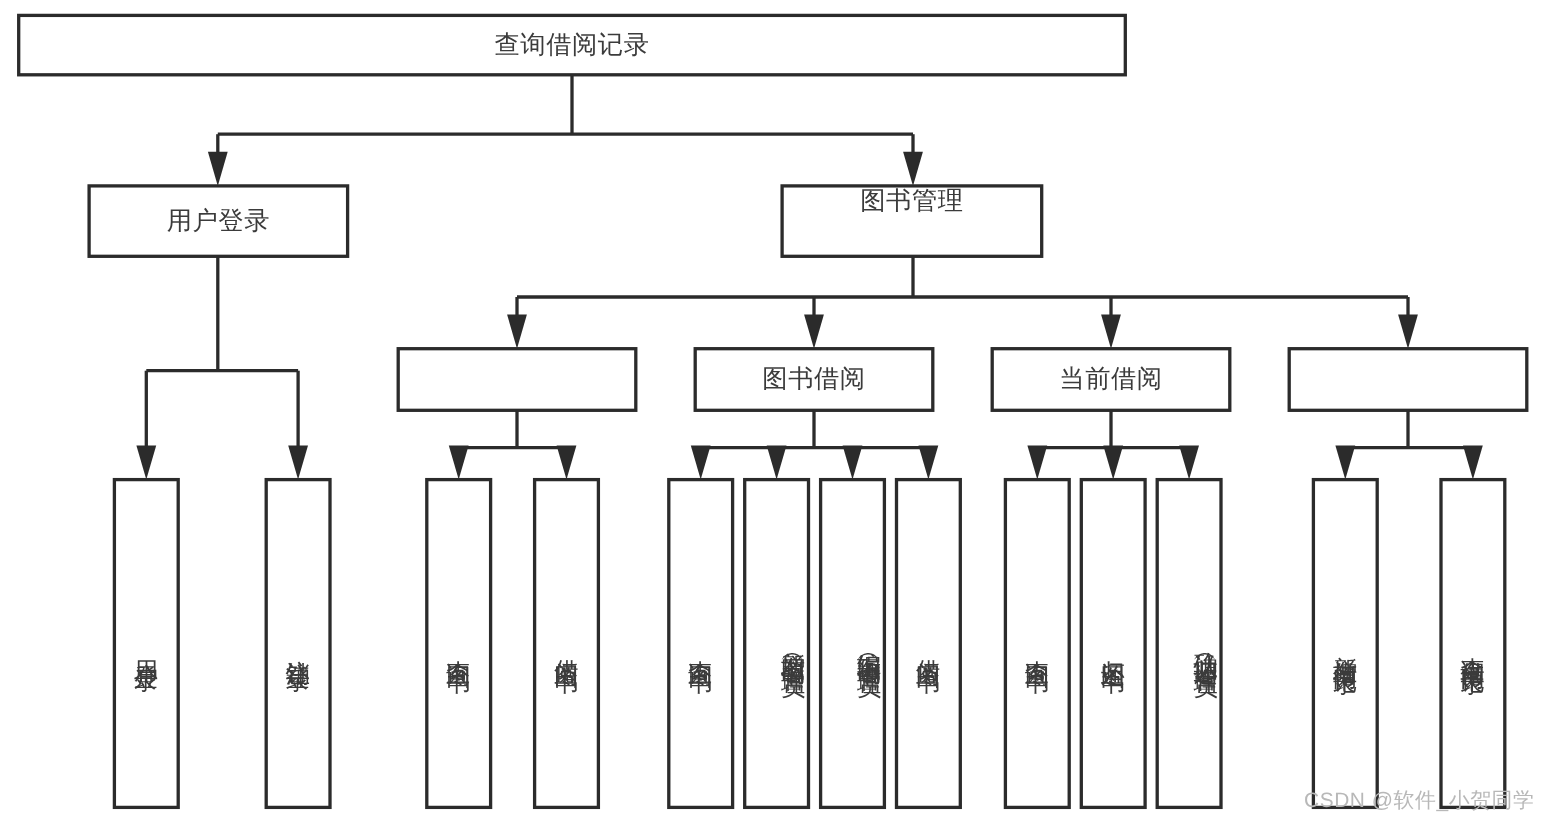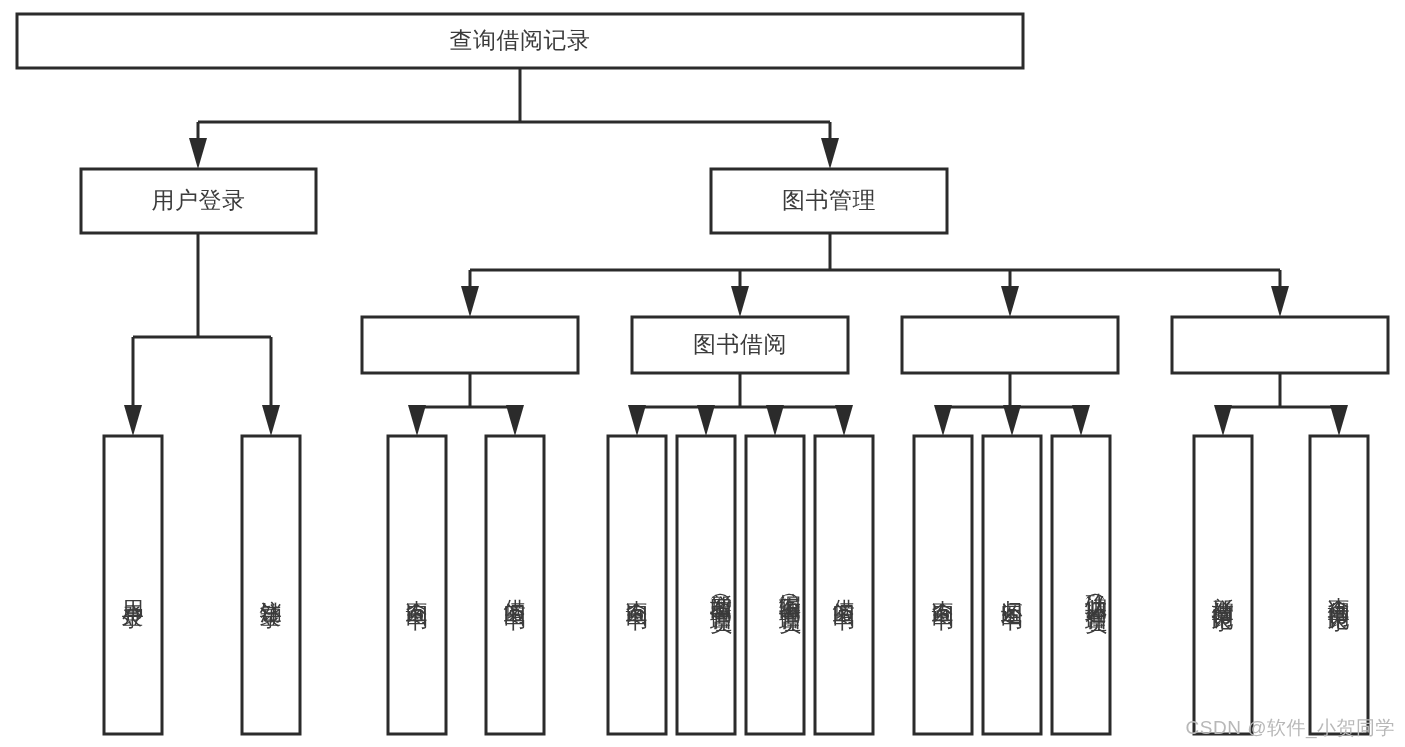--- a/index.html
+++ b/index.html
@@ -185,23 +185,24 @@
     <rect class="node-box" x="983" y="436" width="58" height="298"></rect>
     <rect class="node-box" x="1052" y="436" width="58" height="298"></rect>
 
     <rect class="node-box" x="1194" y="436" width="58" height="298"></rect>
     <rect class="node-box" x="1310" y="436" width="58" height="298"></rect>
   </svg>
 
   <div class="node-label horizontal" style="left:17px; top:14px; width:1006px; height:54px;">查询借阅记录</div>
 
   <div class="node-label horizontal" style="left:81px; top:169px; width:235px; height:64px;">用户登录</div>
-  <div class="node-label horizontal" style="left:711px; top:169px; width:236px; height:64px;">图书管理</div>
+  <div class="node-label horizontal" style="left:711px; top:151px; width:236px; height:64px;">图书管理</div>
 
   <div class="node-label horizontal" style="left:632px; top:317px; width:216px; height:56px;border-radius:19px;">图书借阅</div>
+  <div class="node-label horizontal" style="left:902px; top:317px; width:216px; height:56px;">当前借阅</div>
 
   <div class="node-label vertical" style="left:104px; top:436px; width:58px; height:298px;">用户登录</div>
   <div class="node-label vertical" style="left:242px; top:436px; width:58px; height:298px;">注销登录</div>
 
   <div class="node-label vertical" style="left:388px; top:436px; width:58px; height:298px;">查询图书</div>
   <div class="node-label vertical" style="left:486px; top:436px; width:58px; height:298px;">借阅图书</div>
 
   <div class="node-label vertical" style="left:608px; top:436px; width:58px; height:298px;">查询图书</div>
   <div class="node-label vertical" style="left:677px; top:436px; width:58px; height:298px; align-items:flex-start;">新增图书（管理员）</div>
   <div class="node-label vertical" style="left:746px; top:436px; width:58px; height:298px; align-items:flex-start;">编辑图书（管理员）</div>

